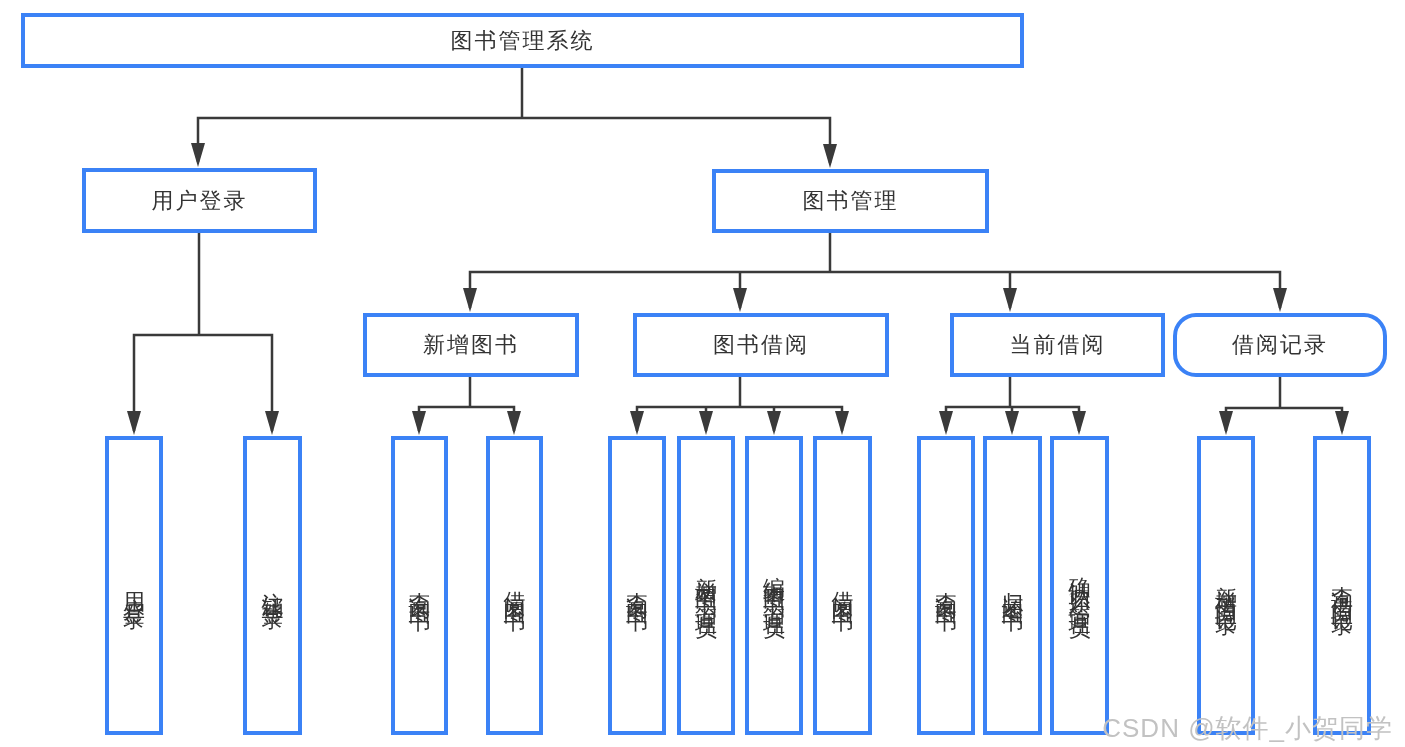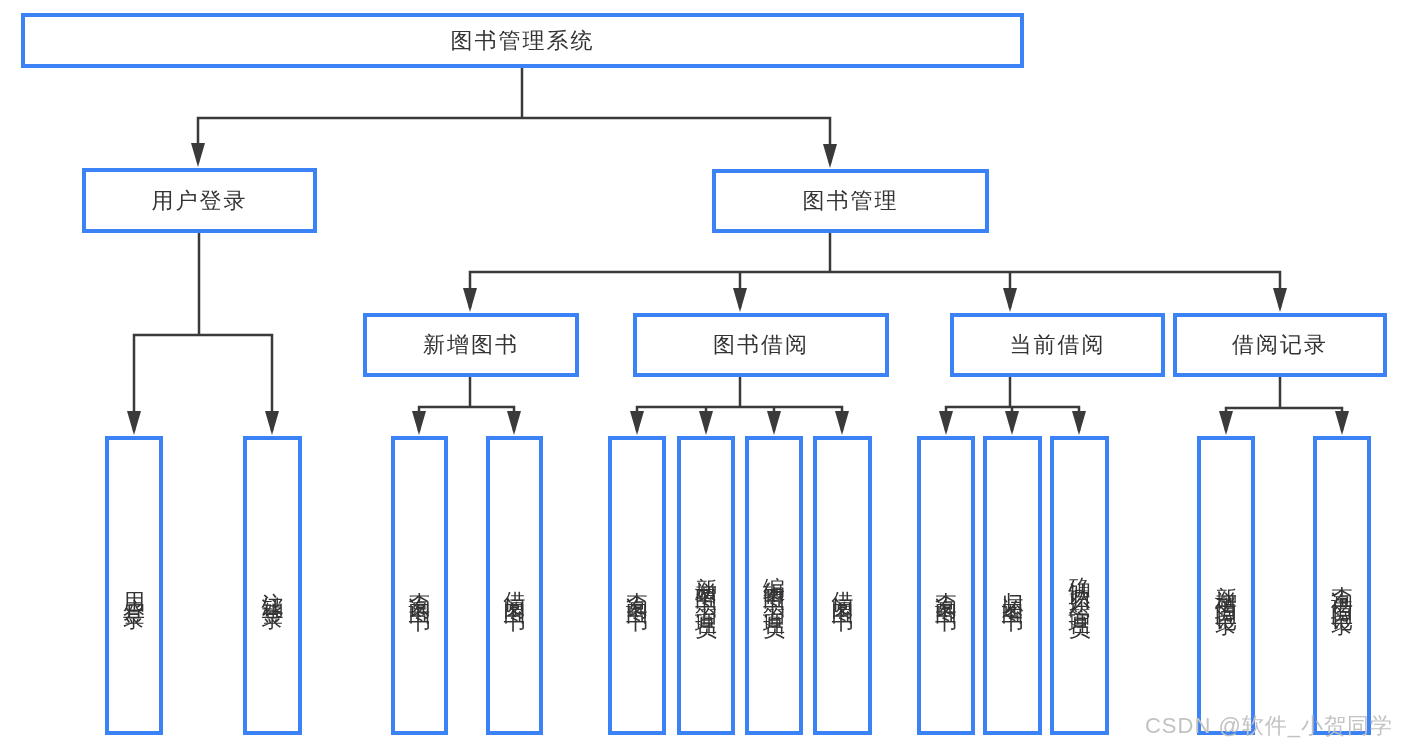--- a/index.html
+++ b/index.html
@@ -38,21 +38,21 @@
     font-size: 22px;
     color: #333333;
     letter-spacing: 6px;
     line-height: 1;
   }
   .watermark {
     position: absolute;
     right: 12px;
     top: 711px;
     z-index: 3;
-    font-size: 22px;
+    font-size: 26px;
     color: #c2c2c2;
     letter-spacing: 1px;
     white-space: nowrap;
   }
 </style>
 </head>
 <body>
 
 <div class="canvas">
 
@@ -131,21 +131,21 @@
 
   <div class="node" style="left:363px; top:313px; width:216px; height:64px;">
     <span class="hlabel">新增图书</span>
   </div>
   <div class="node" style="left:633px; top:313px; width:256px; height:64px;font-family:Liberation Serif, serif;">
     <span class="hlabel">图书借阅</span>
   </div>
   <div class="node" style="left:903px; top:313px; width:215px; height:64px;margin-left:47px;">
     <span class="hlabel">当前借阅</span>
   </div>
-  <div class="node" style="left:1173px; top:313px; width:214px; height:64px;">
+  <div class="node" style="left:1173px; top:313px; width:214px; height:64px;border-radius:23px;">
     <span class="hlabel">借阅记录</span>
   </div>
 
   <div class="node" style="left:105px; top:436px; width:58px; height:299px;">
     <span class="vlabel">用户登录</span>
   </div>
   <div class="node" style="left:243px; top:436px; width:59px; height:299px;">
     <span class="vlabel">注销登录</span>
   </div>
 

